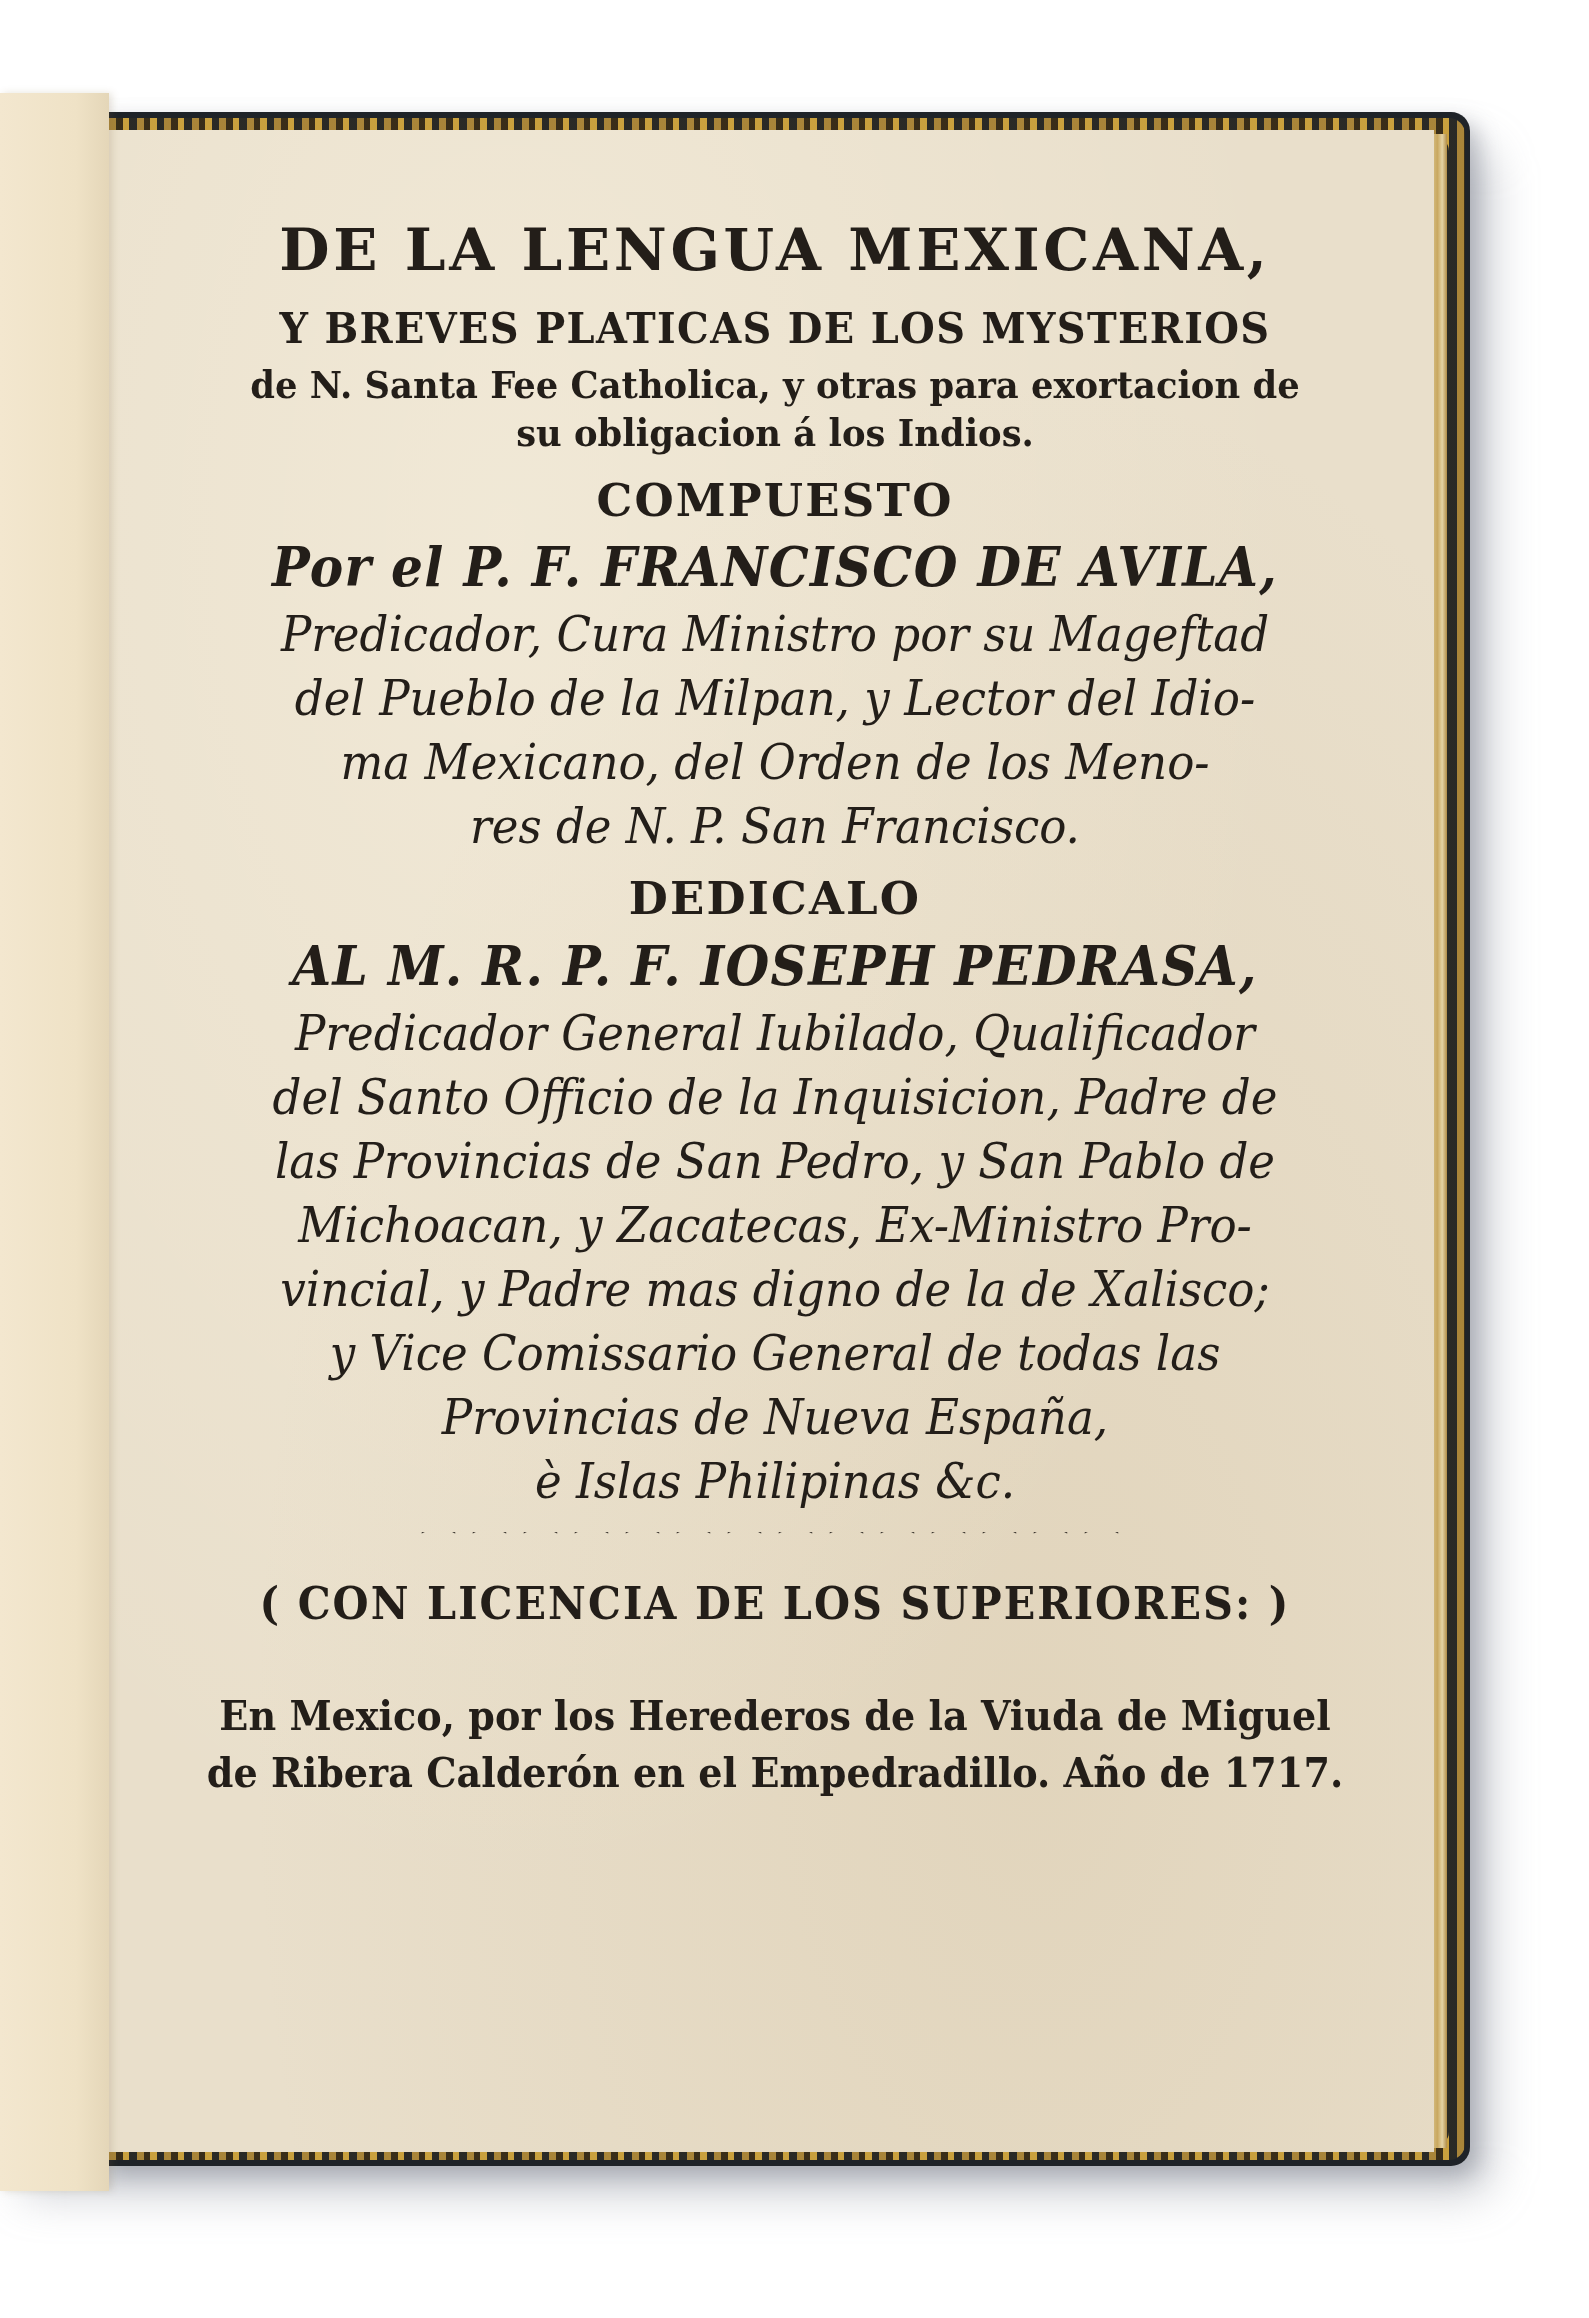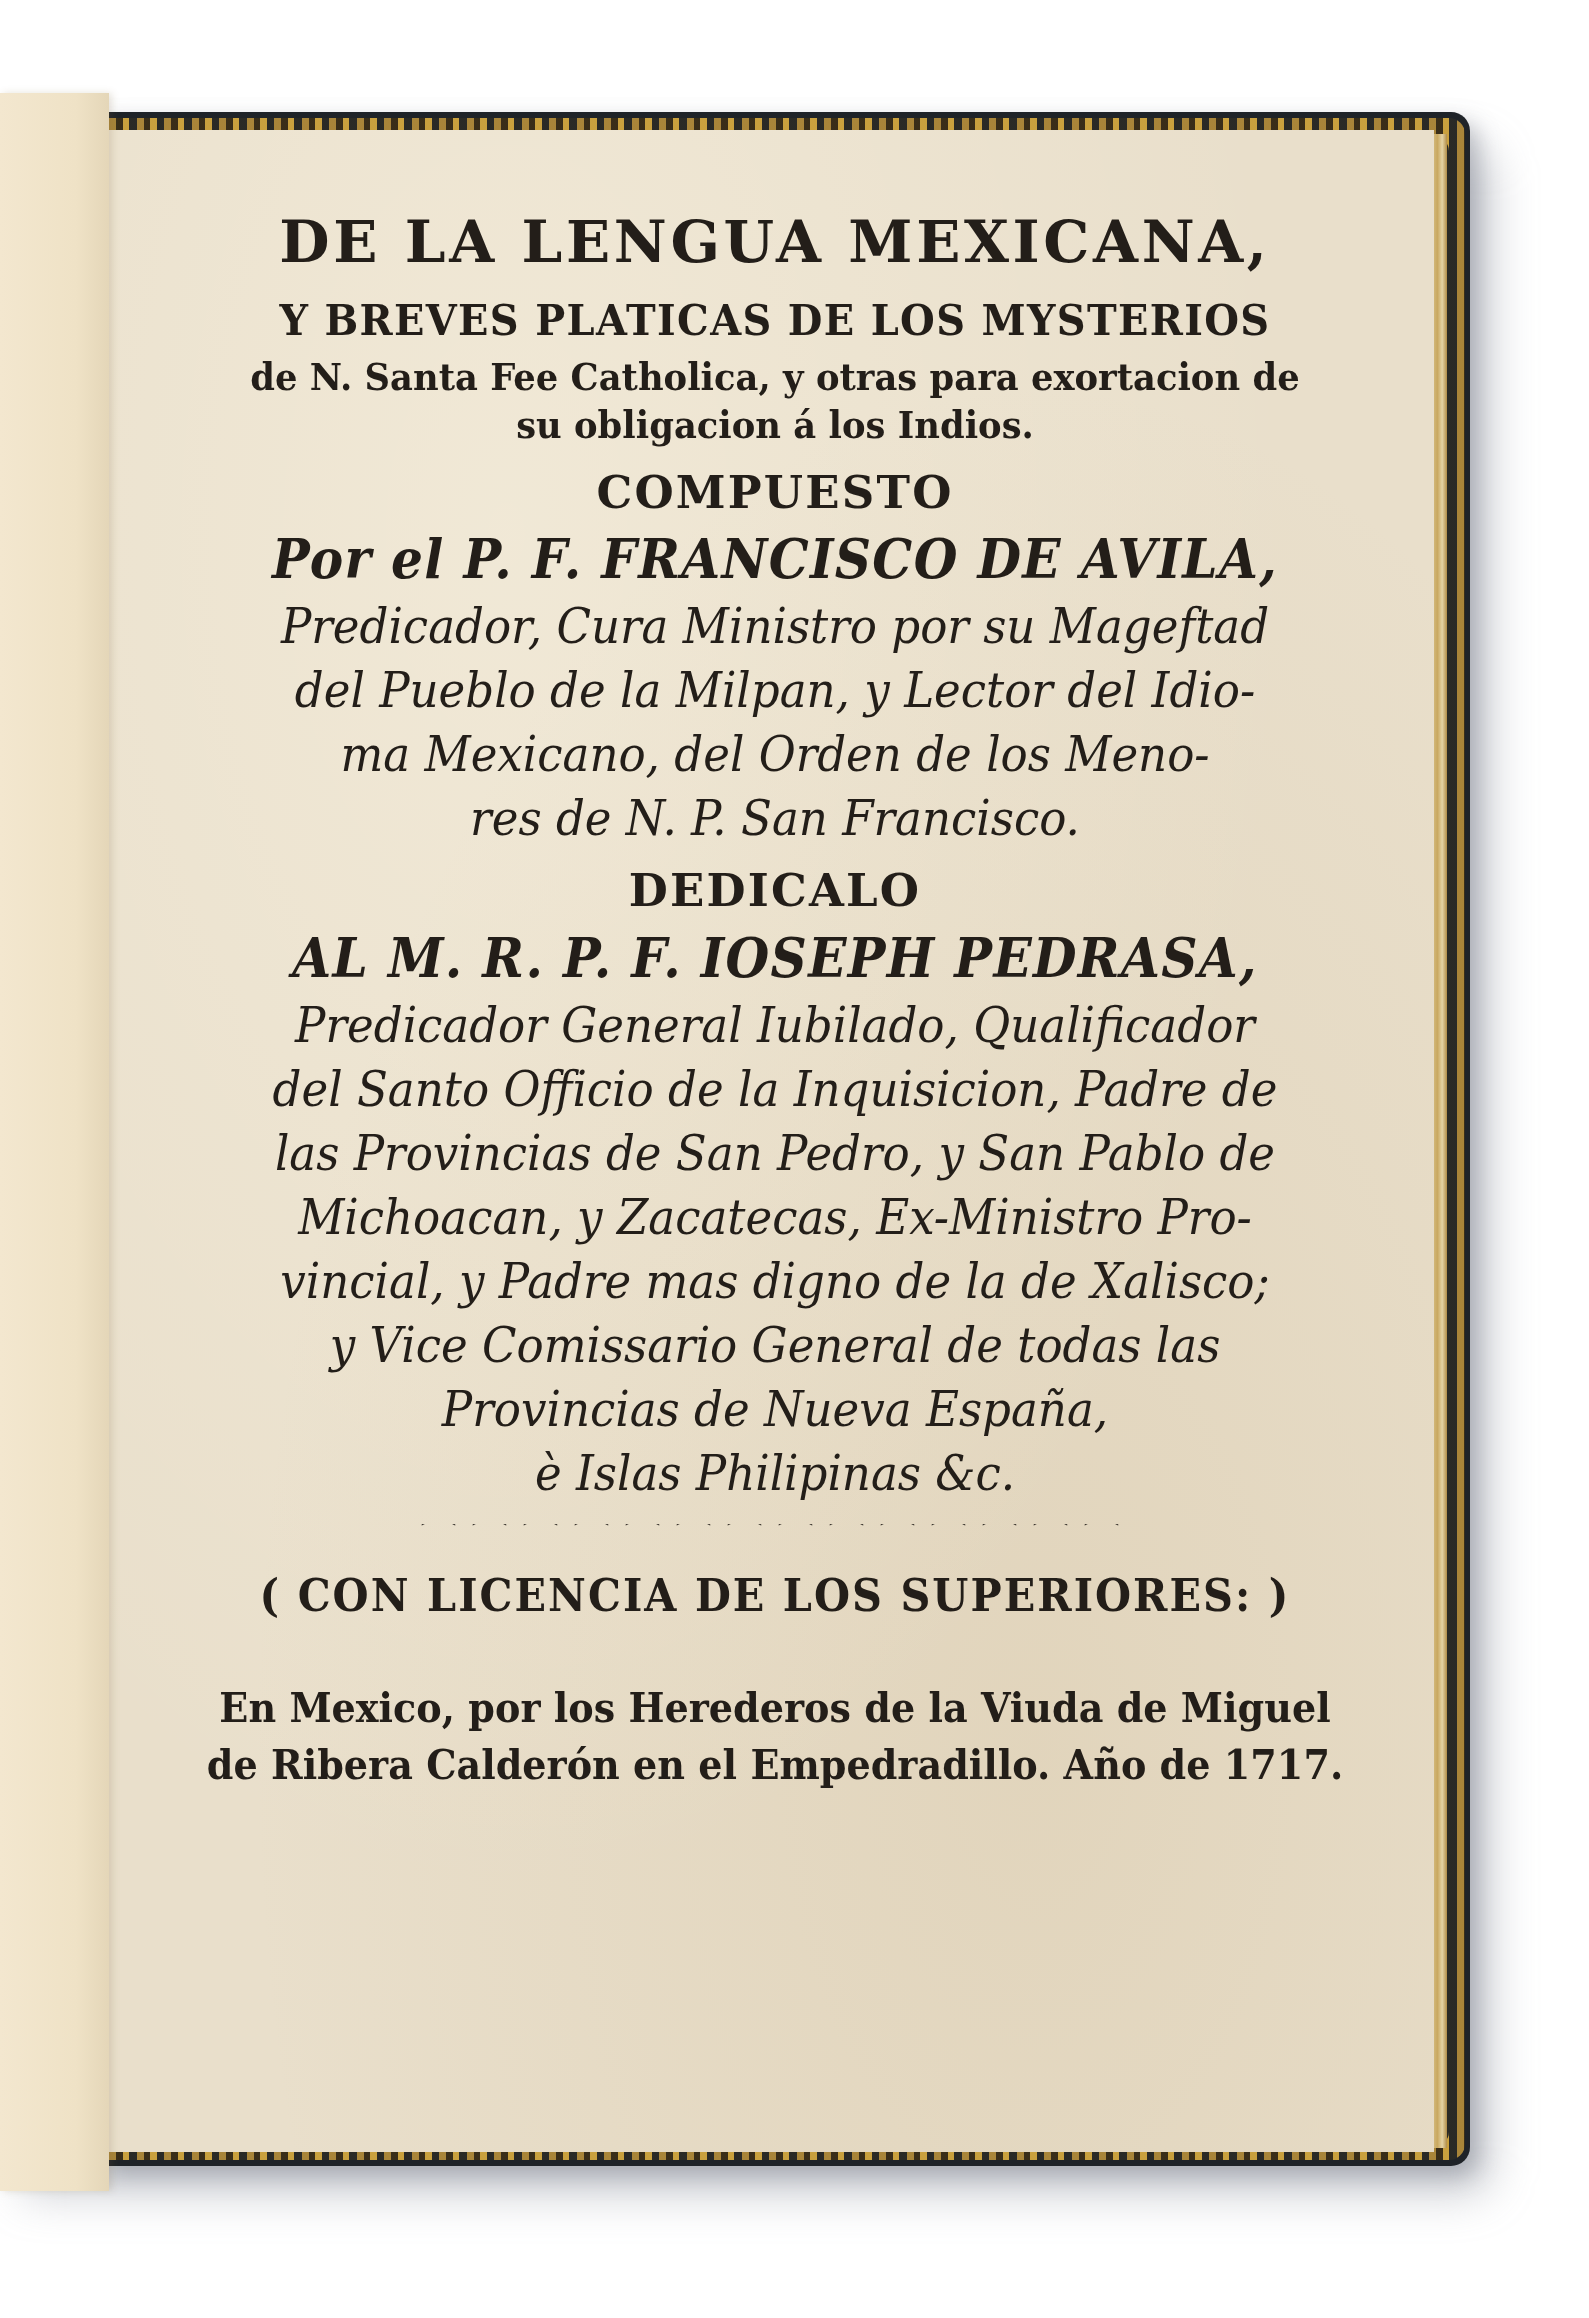--- a/index.html
+++ b/index.html
@@ -52,21 +52,21 @@
   .flyleaf-top {
     position: absolute; left: 0; top: 93px; width: 45px; height: 11.6px;
     background: #4a443a; border-radius: 0 14.5px 0 0;
   }
   .text-block {
     position: absolute; left: 130px; top: 181px; width: 1290px;
     text-align: center; color: #231e19;
   }
   .line { display: block; white-space: nowrap; line-height: 1; }
   .l-arte { font-family: "DejaVu Serif", serif; font-size: 116px; letter-spacing: 30px; font-weight: bold; margin-top: 22px; height: 116px; }
-  .l-big { font-family: "DejaVu Serif", serif; font-weight: bold; font-size: 58px; letter-spacing: 3.6px; margin-top: 32px; }
+  .l-big { font-family: "DejaVu Serif", serif; font-weight: bold; font-size: 58px; letter-spacing: 3.6px; margin-top: 40px; }
   .l-caps { font-family: "DejaVu Serif", serif; font-weight: bold; font-size: 42px; letter-spacing: 1.4px; margin-top: 29px; transform: scaleX(0.95); }
   .l-roman { font-family: "DejaVu Serif", serif; font-weight: bold; font-size: 38px; margin-top: 16px; transform: scaleX(0.93); }
   .l-label { font-family: "DejaVu Serif", serif; font-weight: bold; font-size: 45px; letter-spacing: 2.2px; margin-top: 26px; }
   .l-italic { font-family: "DejaVu Serif", serif; font-style: italic; font-size: 48px; margin-top: 16px; transform: scaleX(0.94); }
   .l-italic-caps { font-family: "DejaVu Serif", serif; font-style: italic; font-weight: bold; font-size: 54px; letter-spacing: 1.4px; margin-top: 17.4px; transform: scaleX(0.93); }
   .ornament {
     display: block; margin: 27.5px auto 0; width: 1130px; height: 29px;
     font-family: "DejaVu Sans", sans-serif; font-size: 41px; line-height: 29px;
     letter-spacing: 10px; color: #231e19; overflow: hidden; white-space: nowrap;
   }

